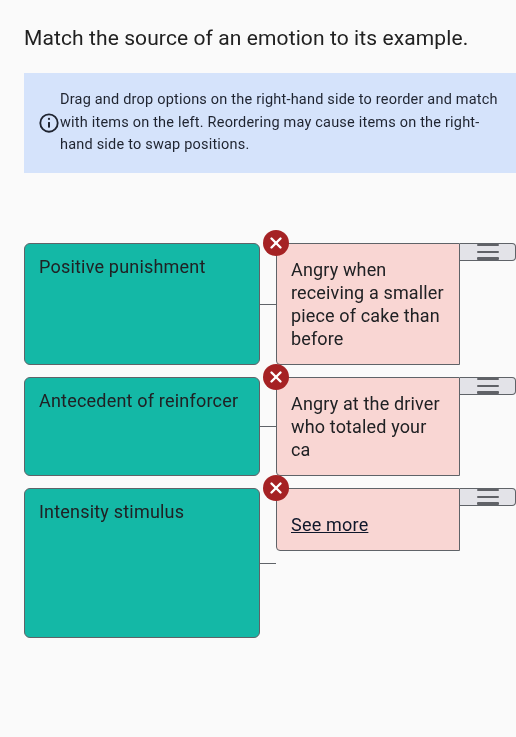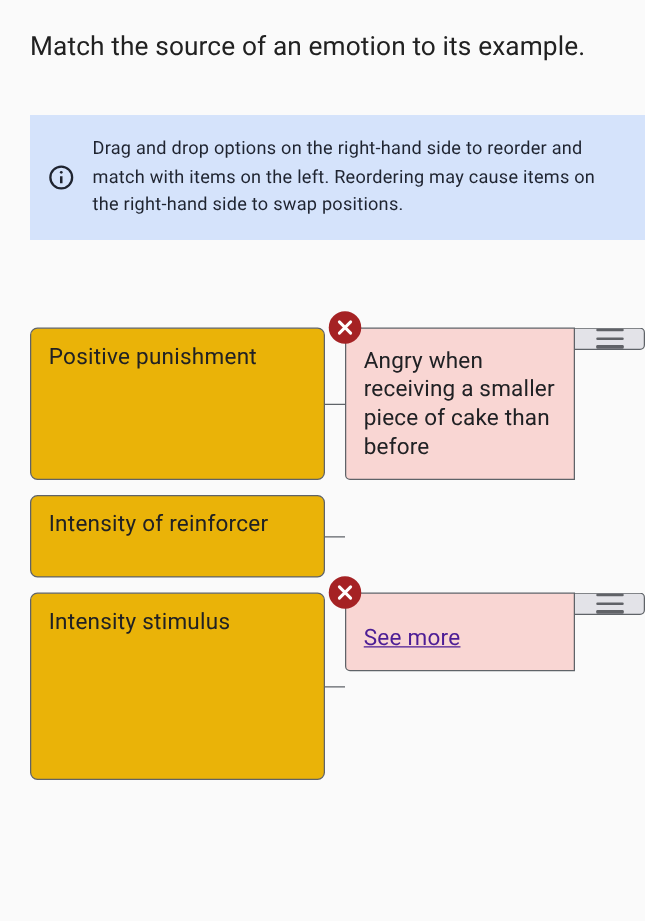--- a/index.html
+++ b/index.html
@@ -7,30 +7,29 @@
     font-family: Roboto, Arial, sans-serif;
     background: #fafafa;
     width: 516px;
     padding: 24px 0 0 24px;
     color: #212121;
   }
   .question-title {
     font-size: 21px;
     font-weight: 400;
     line-height: 1.35;
-    margin-bottom: 40px;
+    margin-bottom: 21px;
     padding-right: 36px;
     letter-spacing: 0.1px;
   }
   .info-banner {
     background: #d5e3fb;
     display: flex;
     align-items: center;
     padding: 16px 16px 16px 14px;
-    gap: 14px;
     margin-right: 0;
     width: 492px;
   }
   .info-icon-wrap {
     flex: 0 0 auto;
     display: flex;
     align-items: center;
     justify-content: center;
   }
   .info-text {
@@ -47,21 +46,21 @@
     gap: 12px;
   }
   .match-row {
     display: flex;
     align-items: stretch;
     position: relative;
   }
   .left-card {
     border: 1px solid #5f6368;
     border-radius: 6px;
-    background: #eab308;
+    background: #14b8a6;
     padding: 12px 14px;
     font-size: 18px;
     letter-spacing: 0.2px;
     color: #202124;
     flex: 0 0 236px;
     min-height: 66px;
   }
   .left-card.tall { min-height: 108px; }
   .connector {
     flex: 0 0 16px;
@@ -91,21 +90,21 @@
     font-size: 18px;
     line-height: 1.28;
     letter-spacing: 0.15px;
     color: #202124;
     position: relative;
     display: flex;
     flex-direction: column;
   }
   .right-text { flex: 0 0 auto; }
   .see-more {
-    color: #4c1d95;
+    color: #0f172a;
     text-decoration: underline;
     font-size: 18px;
     margin-top: 10px;
     cursor: pointer;
     letter-spacing: 0.2px;
   }
   .drag-handle {
     flex: 0 0 56px;
     background: #e3e3e8;
     border: 1px solid #5f6368;
@@ -179,22 +178,40 @@
         <div class="hamburger">
             <span></span>
             <span></span>
             <span></span>
           </div>
       </div>
     </div>
   </div>
 
   <div class="match-row">
-    <div class="left-card">Intensity of reinforcer</div>
+    <div class="left-card">Antecedent of reinforcer</div>
     <div class="connector"></div>
+    <div class="right-block">
+      <div class="status-badge">
+        <svg width="14" height="14" viewBox="0 0 14 14">
+          <line x1="2.5" y1="2.5" x2="11.5" y2="11.5" stroke="#fff" stroke-width="2.4" stroke-linecap="round"></line>
+          <line x1="11.5" y1="2.5" x2="2.5" y2="11.5" stroke="#fff" stroke-width="2.4" stroke-linecap="round"></line>
+        </svg>
+      </div>
+      <div class="right-card">
+        <div class="right-text">Angry at the driver who totaled your ca</div>
+      </div>
+      <div class="drag-handle">
+        <div class="hamburger">
+            <span></span>
+            <span></span>
+            <span></span>
+          </div>
+      </div>
+    </div>
   </div>
 
   <div class="match-row">
     <div class="left-card tall" style="min-height:150px">Intensity stimulus</div>
     <div class="connector"></div>
     <div class="right-block">
       <div class="status-badge">
         <svg width="14" height="14" viewBox="0 0 14 14">
           <line x1="2.5" y1="2.5" x2="11.5" y2="11.5" stroke="#fff" stroke-width="2.4" stroke-linecap="round"></line>
           <line x1="11.5" y1="2.5" x2="2.5" y2="11.5" stroke="#fff" stroke-width="2.4" stroke-linecap="round"></line>

